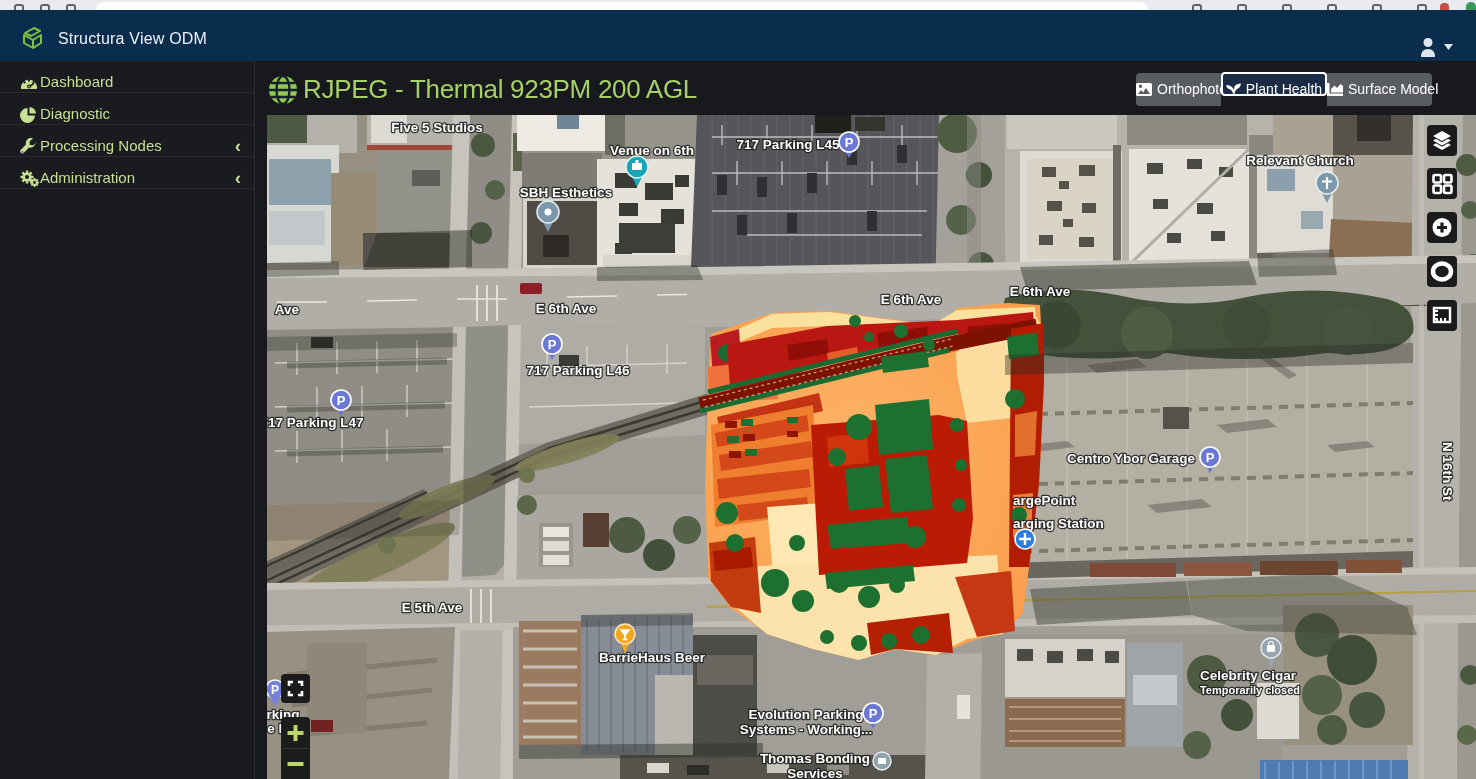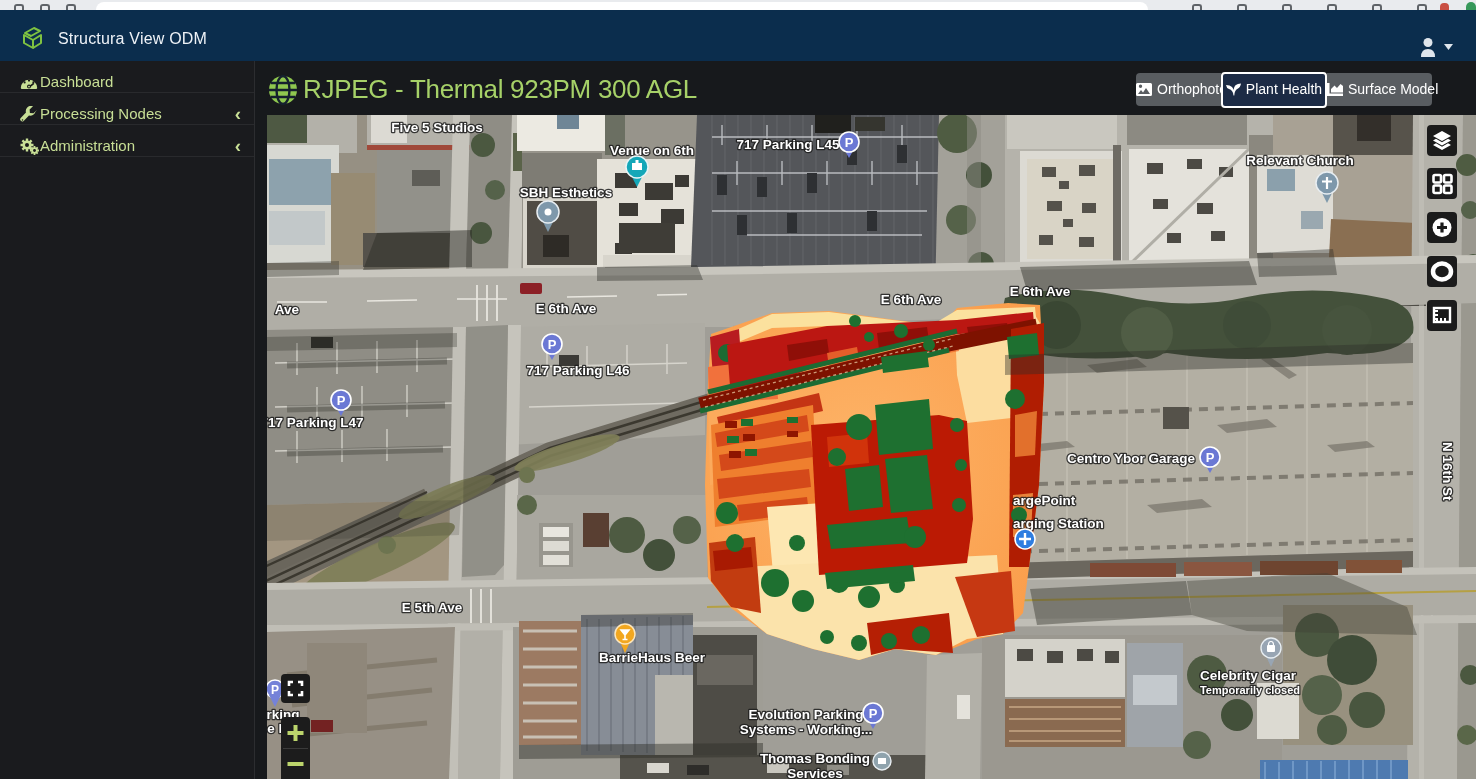--- a/index.html
+++ b/index.html
@@ -15,21 +15,21 @@
 .mi{position:relative;height:32px;line-height:42px;border-bottom:1px solid #292a2d;color:#c8df96;font-size:15px;padding-left:40px}
 .mi svg{position:absolute;left:20px;top:13px}
 .chev{position:absolute;right:13px;top:0;font-size:19px;font-weight:bold}
 #main{position:absolute;left:256px;top:61px;width:1220px;height:718px;background:#17191c}
 #title{position:absolute;left:303px;top:74px;color:#a6d168;font-size:26px;letter-spacing:-0.3px}
 #globe{position:absolute;left:268px;top:75px}
 #btns{position:absolute;left:1136px;top:73px;height:33px}
 .vb{position:relative;float:left;height:33px;background:#595d61;color:#fff;font-size:14px;line-height:32px;text-align:center;white-space:nowrap}
 .vb svg{vertical-align:-2px;margin-right:5px}
 #vb1{border-radius:4px 0 0 4px;width:85px}
-#vb2{background:#1c2b45;border:2px solid #fff;border-radius:4px;height:36px;margin-top:-1.5px;line-height:31px;width:106px}
+#vb2{background:#1c2b45;border:2px solid #fff;border-radius:4px;height:24px;margin-top:-1.5px;line-height:31px;width:106px}
 #vb3{border-radius:0 4px 4px 0;width:105px}
 #mapwrap{position:absolute;left:267px;top:115px;width:1209px;height:664px;filter:blur(0.35px)}
 </style>
 </head>
 <body>
 <div id="browser">
   <div id="abar"></div>
   <div class="bic" style="left:14px"></div>
     <div class="bic" style="left:40px"></div>
     <div class="bic" style="left:66px"></div>
@@ -58,20 +58,24 @@
 <div id="sidebar">
   <div class="mi"><svg width="18" height="17" viewBox="0 0 18 17">
         <path d="M0.8 14 A8.2 8.2 0 0 1 17.2 14 Q17.2 15 16 15 L2 15 Q0.8 15 0.8 14 Z" fill="#c8df96"></path>
         <circle cx="4.6" cy="8.4" r="1.1" fill="#191919"></circle>
         <circle cx="9" cy="6.6" r="1.1" fill="#191919"></circle>
         <circle cx="13.4" cy="8.4" r="1.1" fill="#191919"></circle>
         <path d="M13.8 9.4 L10 12.4" stroke="#191919" stroke-width="1.7"></path>
         <circle cx="9" cy="12.6" r="2" fill="#191919"></circle>
         <circle cx="9" cy="12.6" r="0.9" fill="#c8df96"></circle>
       </svg>Dashboard</div>
+  <div class="mi"><svg width="17" height="17" viewBox="0 0 17 17" fill="#c8df96">
+        <path d="M7.5 9.5 L7.5 2 A7.5 7.5 0 1 0 15 9.5 Z"></path>
+        <path d="M9.5 7.5 L9.5 0.9 A7.5 7.5 0 0 1 16.1 7.5 Z"></path>
+      </svg>Diagnostic</div>
   <div class="mi"><svg width="17" height="17" viewBox="0 0 512 512" fill="#c8df96">
         <path d="M507 114 L407 214 L298 206 L290 97 L390 -3 A160 160 0 0 0 180 190 L20 350 a64 64 0 0 0 90 90 L270 280 A160 160 0 0 0 462 170 Z M75 437 a24 24 0 1 1 0 -48 24 24 0 1 1 0 48 z" transform="translate(0,8)"></path>
       </svg>Processing Nodes<span class="chev">‹</span></div>
   <div class="mi"><svg width="19" height="17" viewBox="0 0 19 17">
         <g fill="#c8df96">
           <circle cx="7" cy="7" r="4.6"></circle>
           <g stroke="#c8df96" stroke-width="2.4">
             <path d="M7 0.5 L7 13.5 M0.5 7 L13.5 7 M2.4 2.4 L11.6 11.6 M11.6 2.4 L2.4 11.6"></path>
           </g>
           <circle cx="14.5" cy="12.5" r="3.2"></circle>
@@ -84,21 +88,21 @@
       </svg>Administration<span class="chev">‹</span></div>
 </div>
 <div id="main"></div>
 <svg id="globe" width="30" height="30" viewBox="0 0 30 30">
   <circle cx="15" cy="15" r="14" fill="#8fc74f"></circle>
   <g stroke="#15202e" stroke-width="2.4" fill="none">
     <ellipse cx="15" cy="15" rx="6.5" ry="14"></ellipse>
     <path d="M1 15 L29 15 M2.8 8 L27.2 8 M2.8 22 L27.2 22"></path>
   </g>
 </svg>
-<div id="title">RJPEG - Thermal 923PM 300 AGL</div>
+<div id="title">RJPEG - Thermal 923PM 200 AGL</div>
 <div id="btns">
   <div class="vb" id="vb1"><svg width="16" height="13" viewBox="0 0 16 13" fill="#fff">
         <path d="M0 1.5 Q0 0 1.5 0 L14.5 0 Q16 0 16 1.5 L16 11.5 Q16 13 14.5 13 L1.5 13 Q0 13 0 11.5 Z M2 11 L14 11 L10 5 L7 9.5 L5 7 Z M4.5 5 A1.7 1.7 0 1 0 4.5 1.6 A1.7 1.7 0 1 0 4.5 5 Z" fill-rule="evenodd"></path>
       </svg>Orthophoto</div>
   <div class="vb" id="vb2"><svg width="15" height="14" viewBox="0 0 15 14" fill="#fff">
         <path d="M7.5 13.5 Q7 8 3 7 Q0.5 6.3 0 3 Q4 3 6 5 Q7.3 6.3 7.5 8 Q7.7 5 9.5 3.2 Q11.5 1.5 15 1.5 Q14.3 5.5 12 6.5 Q8.5 8 8.3 13.5 Z"></path>
       </svg>Plant Health</div>
   <div class="vb" id="vb3"><svg width="16" height="13" viewBox="0 0 16 13" fill="#fff">
         <path d="M0 0 L2.5 0 L2.5 10.5 L16 10.5 L16 13 L0 13 Z M4 9.5 L4 6 L7.5 2.5 L10 5 L13.5 1 L16 3 L16 9.5 Z"></path>
       </svg>Surface Model</div>

